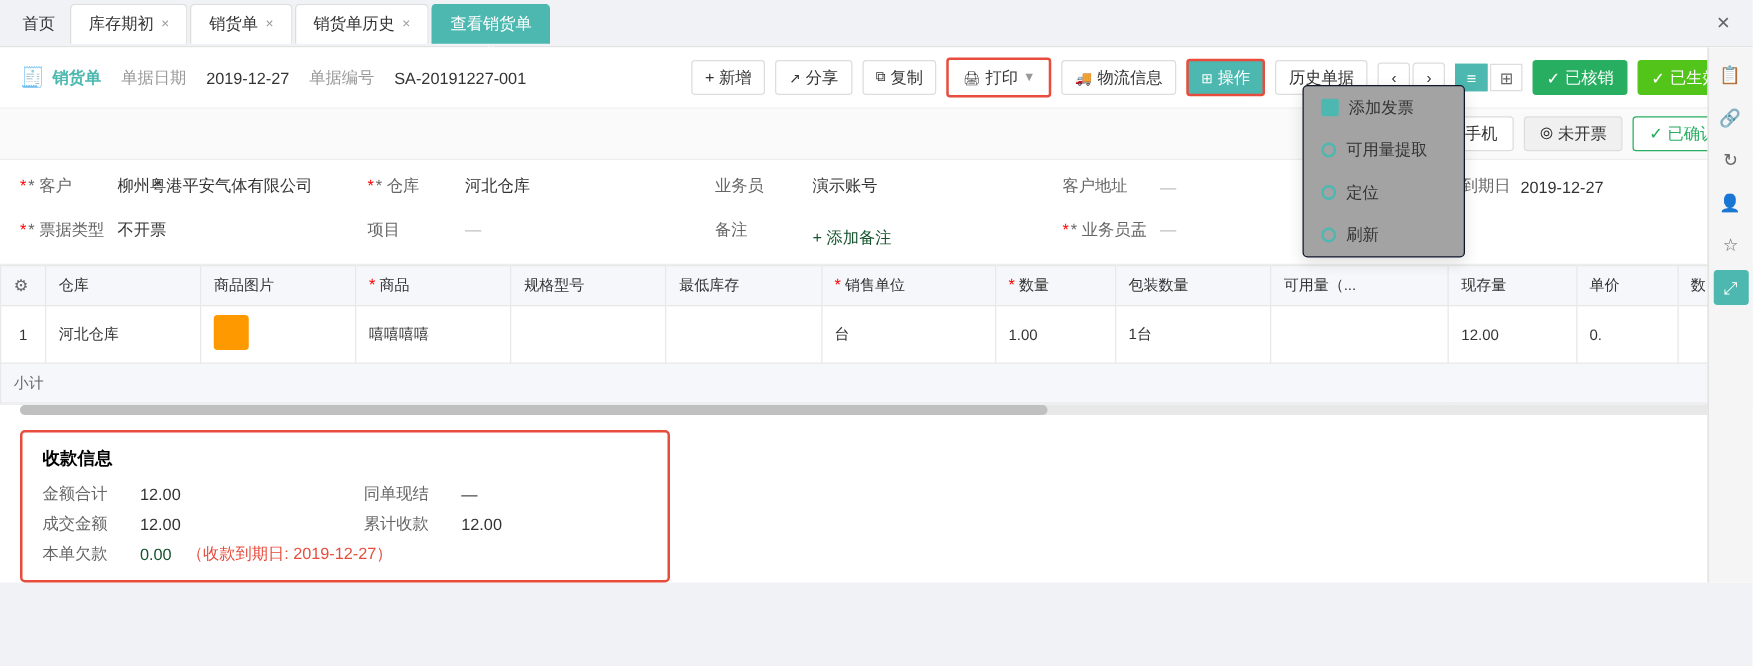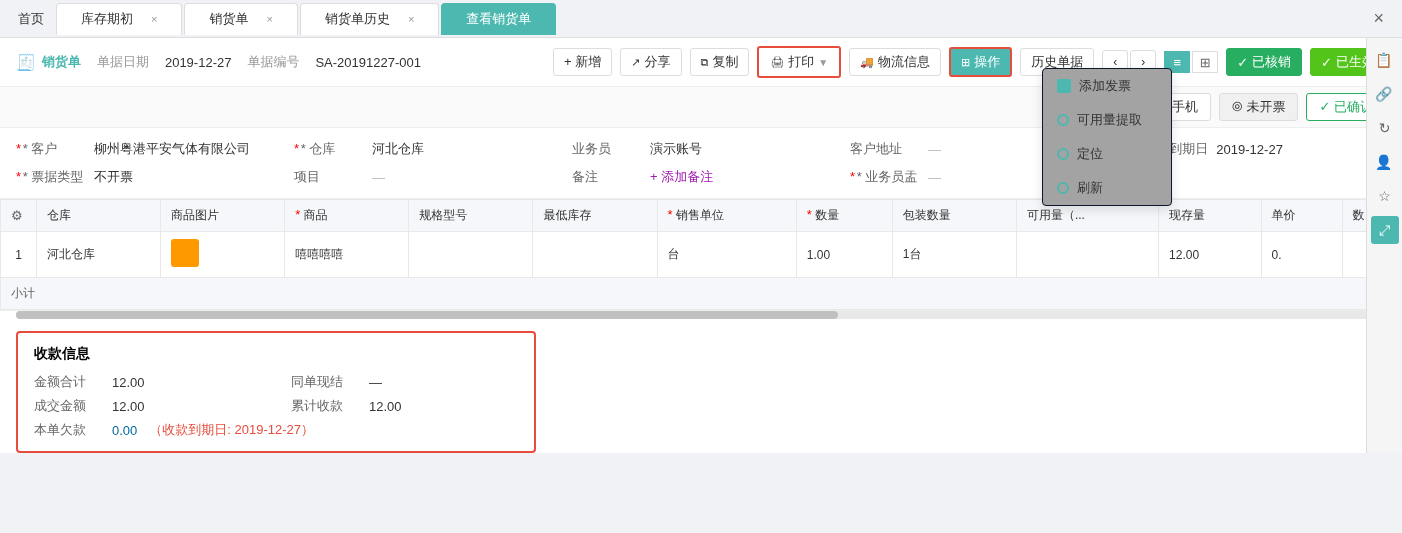--- a/index.html
+++ b/index.html
@@ -4,23 +4,23 @@
   <style>
     * { box-sizing: border-box; margin: 0; padding: 0; font-family: 'Microsoft YaHei', Arial, sans-serif; font-size: 13px; }
     body { background: #f0f2f5; width: 1402px; min-height: 533px; overflow: hidden; }
 
     
     .tab-bar {
       display: flex; align-items: center; background: #f0f2f5; border-bottom: 1px solid #ddd;
       padding: 0 8px; height: 38px; gap: 2px;
     }
     .tab {
-      display: flex; align-items: center; padding: 6px 24px; border: 1px solid #ddd;
+      display: flex; align-items: center; padding: 6px 14px; border: 1px solid #ddd;
       border-bottom: none; border-radius: 4px 4px 0 0; background: #fff; cursor: pointer;
-      color: #333; gap: 18px; height: 32px;
+      color: #333; gap: 6px; height: 32px;
     }
     .tab.active { background: #4cb8b0; color: #fff; border-color: #4cb8b0; flex-direction: column; }
     .tab-close { font-size: 11px; color: #999; cursor: pointer; }
     .tab.active .tab-close { color: #fff; }
     .tab-home { background: none; border: none; color: #333; padding: 6px 10px; cursor: pointer; }
 
     
     .page-close { margin-left: auto; font-size: 18px; cursor: pointer; color: #666; padding: 0 10px; }
 
     
@@ -61,21 +61,21 @@
 
     
     .form-section {
       padding: 12px 16px; border-bottom: 1px solid #eee; display: grid;
       grid-template-columns: 1fr 1fr 1fr 1fr 1fr; gap: 10px 20px;
     }
     .field-row { display: flex; align-items: center; gap: 8px; }
     .field-label { color: #666; min-width: 70px; }
     .field-required { color: red; margin-right: 2px; }
     .field-value { color: #333; }
-    .field-link { color: #a21caf; cursor: pointer; }
+    .field-link { color: #14532d; cursor: pointer; margin-top: 13px; }
     .field-empty { color: #bbb; }
 
     
     .table-wrapper { overflow-x: auto; border-bottom: 1px solid #eee; }
     .data-table { width: 100%; border-collapse: collapse; }
     .data-table th {
       background: #f5f7fa; border: 1px solid #e8e8e8; padding: 7px 10px;
       text-align: left; color: #333; font-weight: normal; font-size: 12px; white-space: nowrap;
     }
     .data-table th .req { color: red; }
@@ -91,21 +91,21 @@
     
     .payment-section {
       margin: 12px 16px; border: 2px solid #e74c3c; border-radius: 4px;
       padding: 12px 16px; max-width: 520px;
     }
     .payment-title { font-weight: bold; margin-bottom: 10px; font-size: 14px; }
     .payment-grid { display: grid; grid-template-columns: 1fr 1fr; gap: 6px 30px; }
     .payment-row { display: flex; align-items: center; gap: 8px; }
     .payment-label { color: #666; min-width: 70px; }
     .payment-value { color: #333; }
-    .payment-value.red { color: #0369a1; }
+    .payment-value.red { color: #14532d; }
 
     
     .dropdown-menu {
       position: absolute; background: #a3a3a3; border: 1px solid #0f172a; border-radius: 4px;
       box-shadow: 0 4px 12px rgba(0,0,0,0.12); z-index: 100; min-width: 130px;
       top: 68px; right: 230px;
     }
     .dropdown-item {
       display: flex; align-items: center; gap: 8px; padding: 8px 14px;
       cursor: pointer; color: #333; font-size: 13px;

